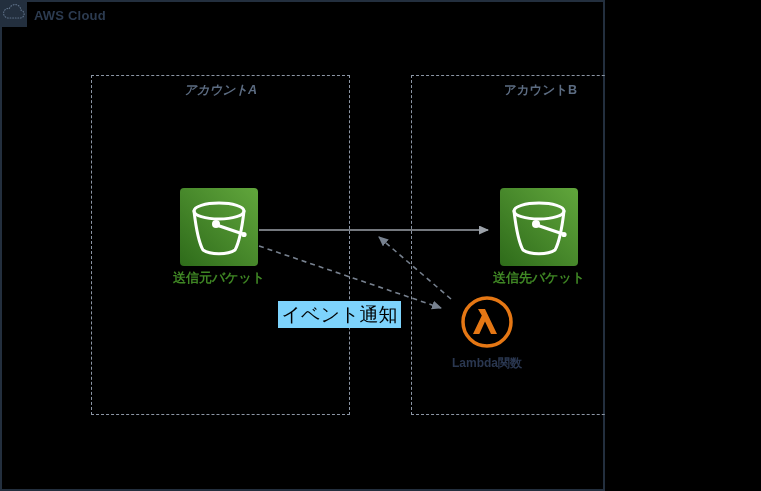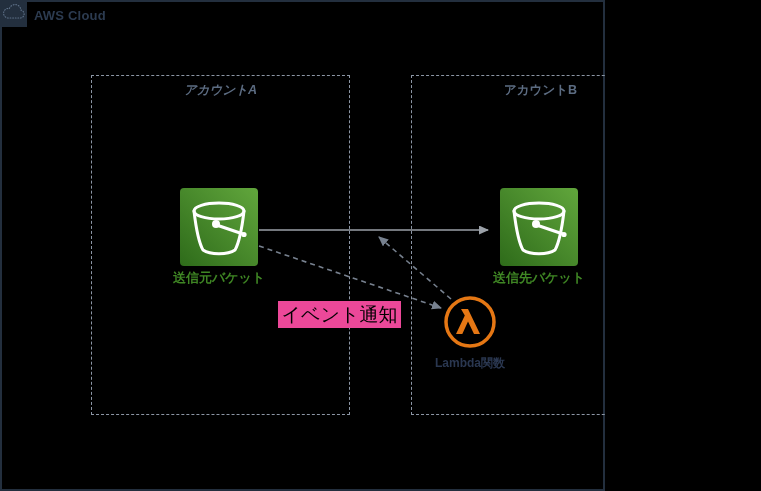--- a/index.html
+++ b/index.html
@@ -57,35 +57,35 @@
     pointer-events: none;
   }
   .node {
     position: absolute;
     display: flex;
     flex-direction: column;
     align-items: center;
   }
   .node-source  { left: 180px; top: 188px; width: 78px; }
   .node-dest    { left: 500px; top: 188px; width: 78px; }
-  .node-lambda  { left: 443px; top: 295px; width: 54px; }
+  .node-lambda  { left: 460px; top: 295px; width: 54px; }
   .node-label {
     margin-top: 5px;
     font-size: 13px;
     font-weight: 600;
     white-space: nowrap;
     line-height: 1.1;
   }
   .bucket-label { color: #3F8624; }
   .lambda-label { color: #2A3750; margin-top: 8px; font-size: 12px; }
   .event-label {
     position: absolute;
     left: 278px; top: 301px;
     width: 123px; height: 27px;
-    background: #ec4899;
+    background: #7dd3fc;
     color: #000000;
     font-size: 19px;
     line-height: 27px;
     text-align: center;
     white-space: nowrap;
   }
 </style>
 </head>
 <body>
 

